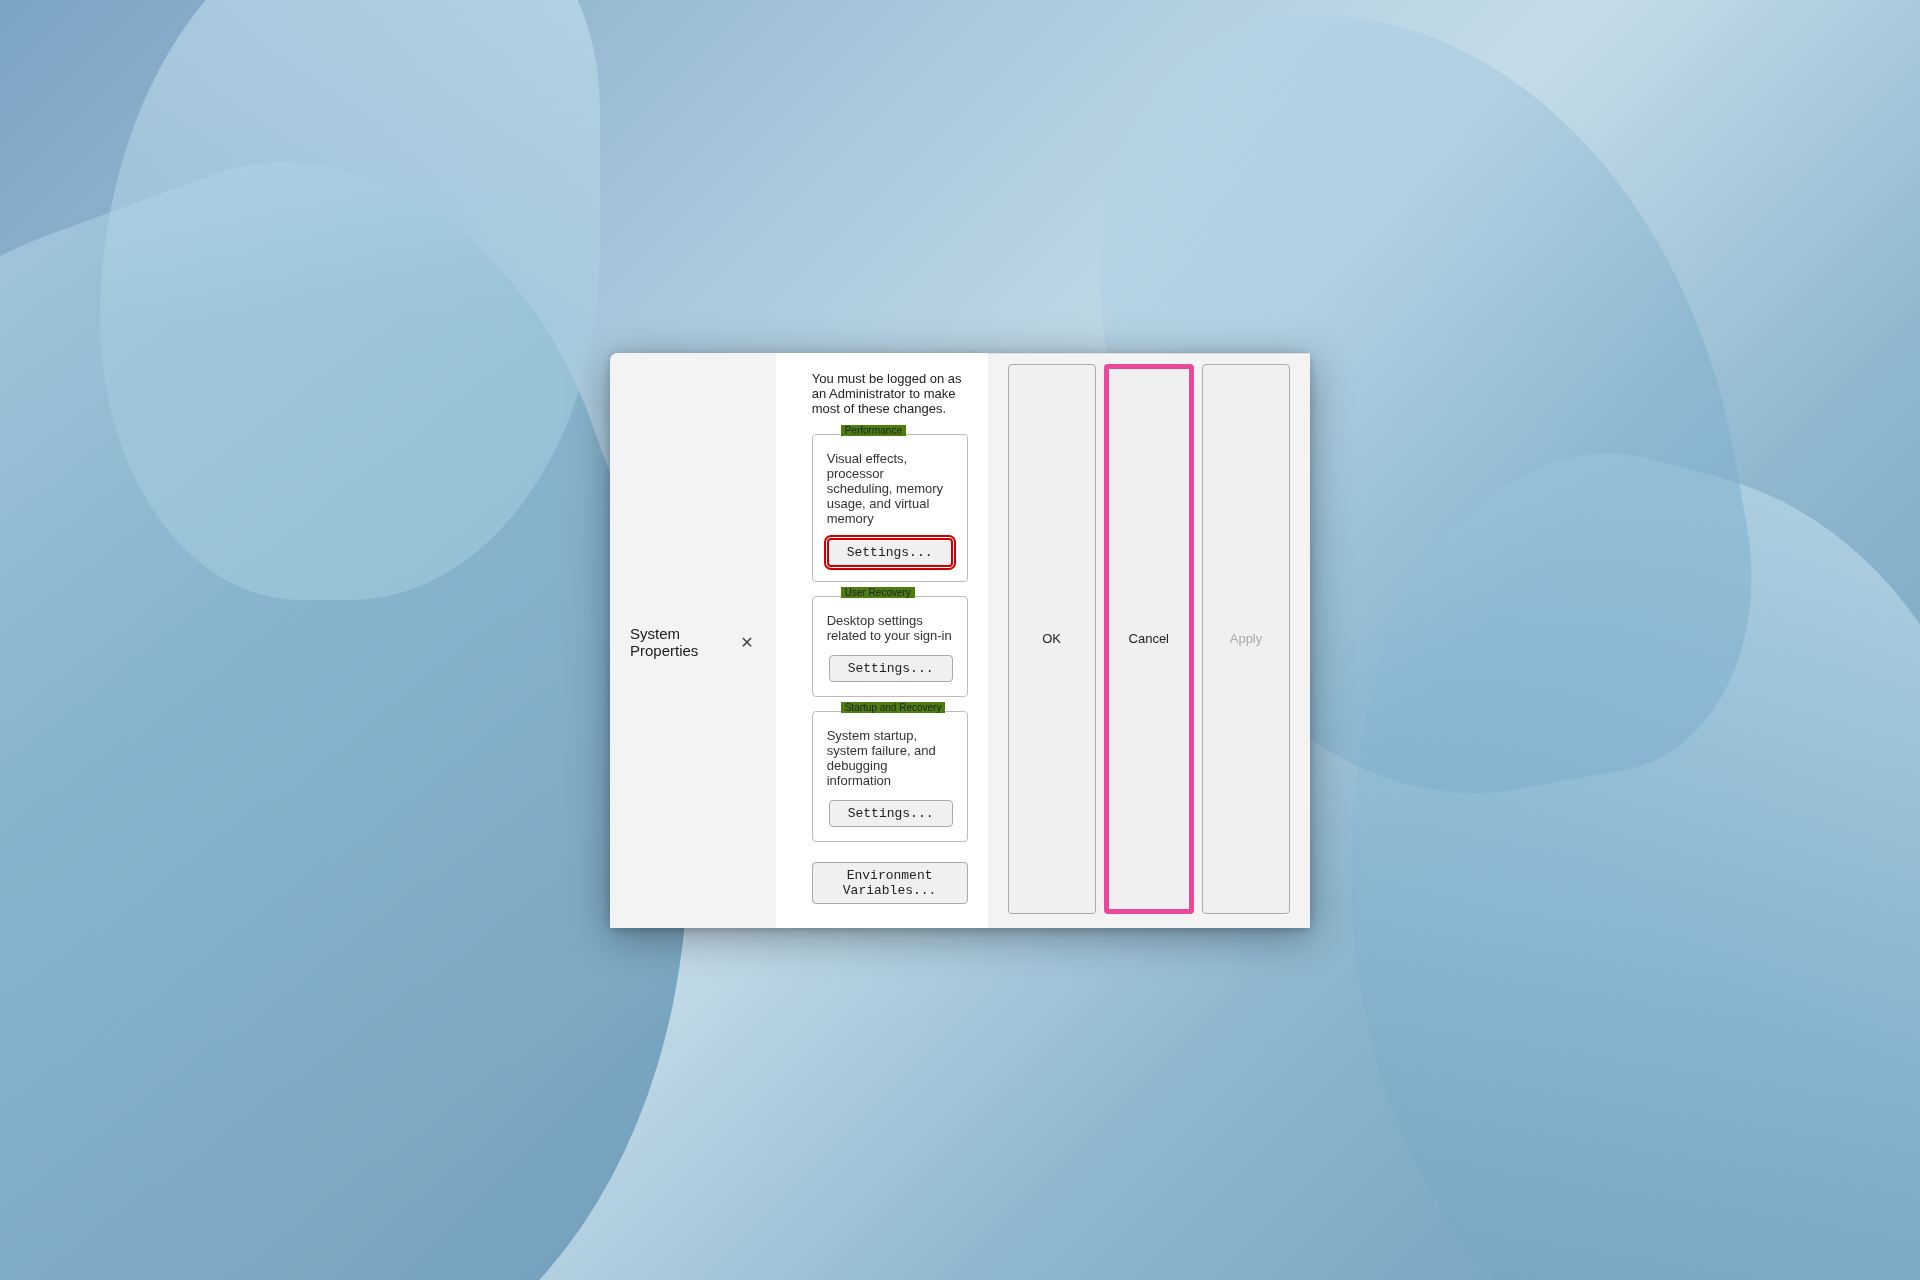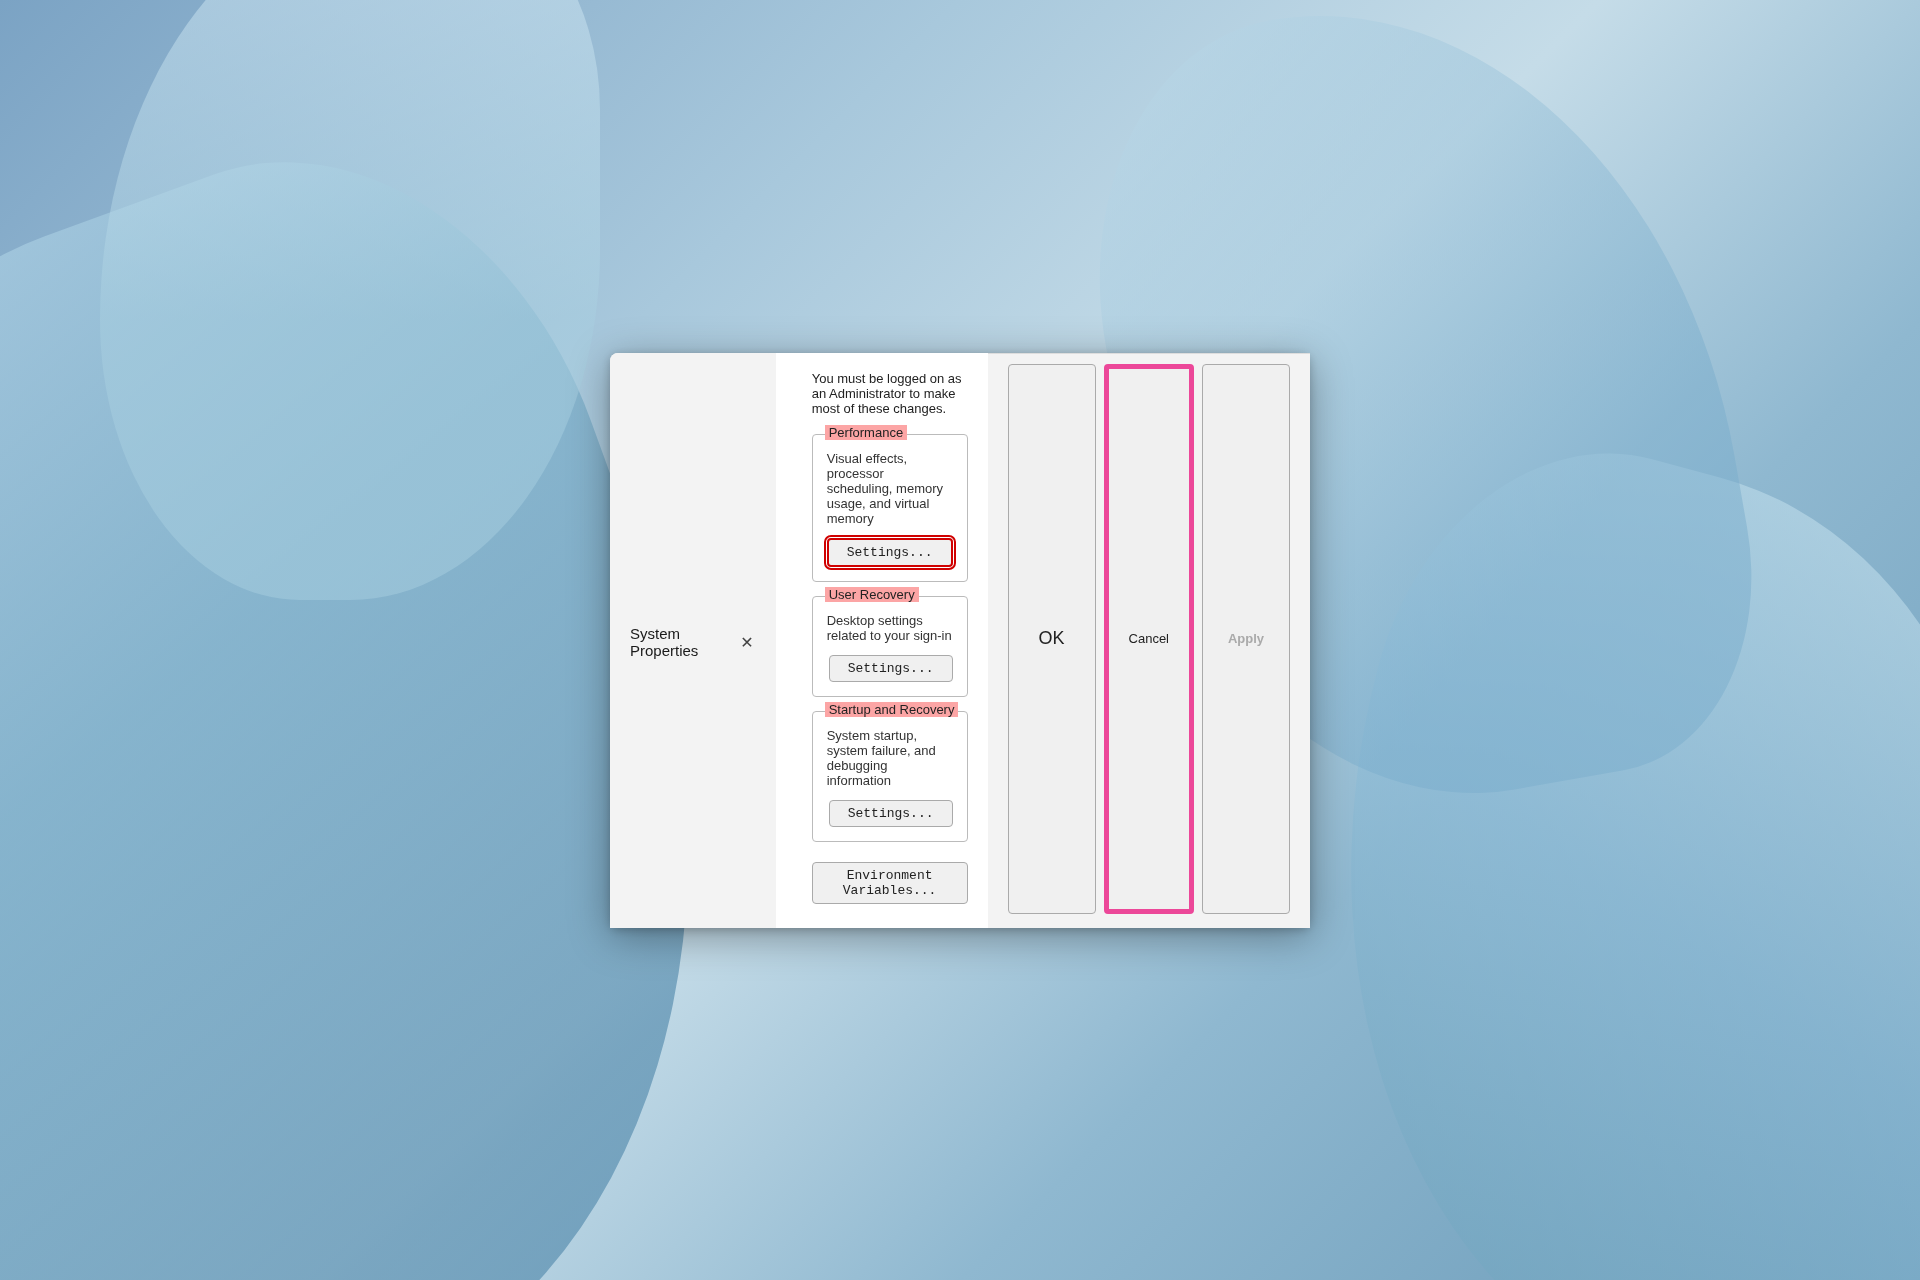--- a/index.html
+++ b/index.html
@@ -158,24 +158,24 @@
       border: 1px solid #bbb;
       border-radius: 4px;
       margin-bottom: 14px;
       padding: 0;
       position: relative;
     }
 
     .section-legend {
       position: absolute;
       top: -10px;
-      left: 12px;
-      background: #fca5a5;
+      left: 28px;
+      background: #4d7c0f;
       padding: 0 4px;
-      font-size: 13px;
+      font-size: 10px;
       color: #222;
     }
 
     .section-body {
       padding: 16px 14px 14px 14px;
     }
 
     .section-desc {
       font-size: 13px;
       color: #333;
@@ -226,21 +226,21 @@
     }
 
     .dialog-buttons {
       display: flex;
       gap: 8px;
     }
 
     .btn-ok {
       min-width: 88px;
       padding: 6px 20px;
-      font-size: 18px;
+      font-size: 13px;
       border: 1px solid #aaa;
       background: #f0f0f0;
       border-radius: 4px;
       cursor: pointer;
       color: #222;
     }
 
     .btn-cancel {
       min-width: 88px;
       padding: 6px 20px;
@@ -254,21 +254,20 @@
 
     .btn-apply {
       min-width: 88px;
       padding: 6px 13px;
       font-size: 13px;
       border: 1px solid #aaa;
       background: #f0f0f0;
       border-radius: 4px;
       cursor: default;
       color: #aaa;
-      font-weight: bold;
     }
   </style>
 </head>
 <body>
 
 <div class="wallpaper">
   <div class="wallpaper-swirl1"></div>
   <div class="wallpaper-swirl2"></div>
   <div class="wallpaper-swirl3"></div>
   <div class="wallpaper-swirl4"></div>

